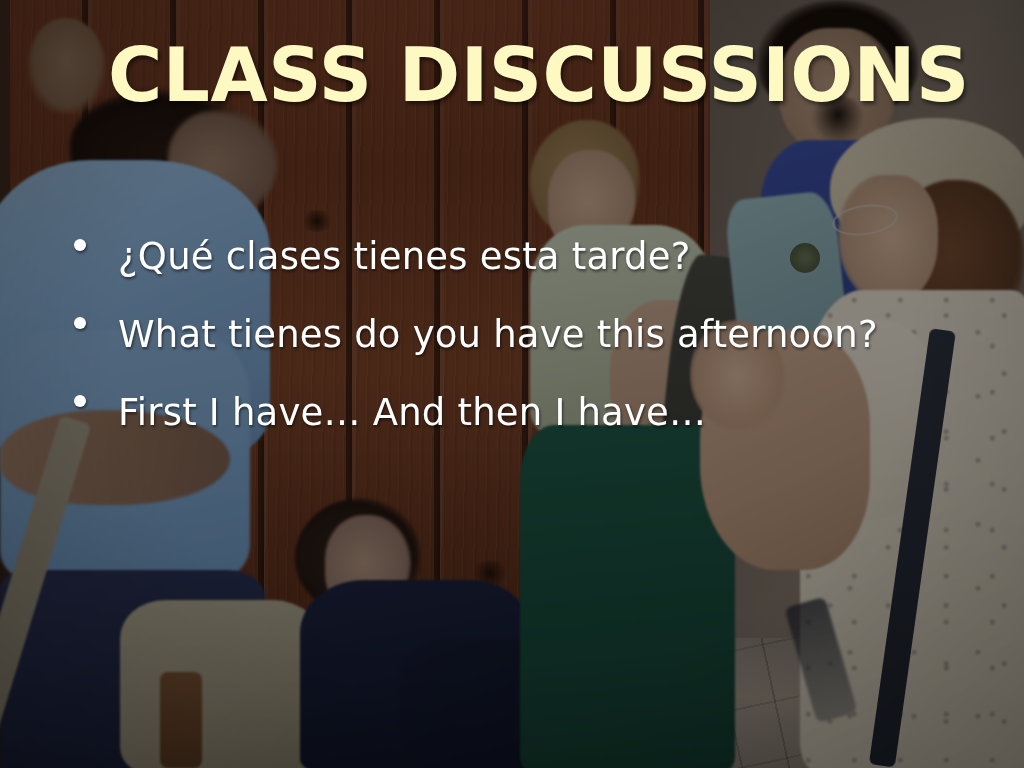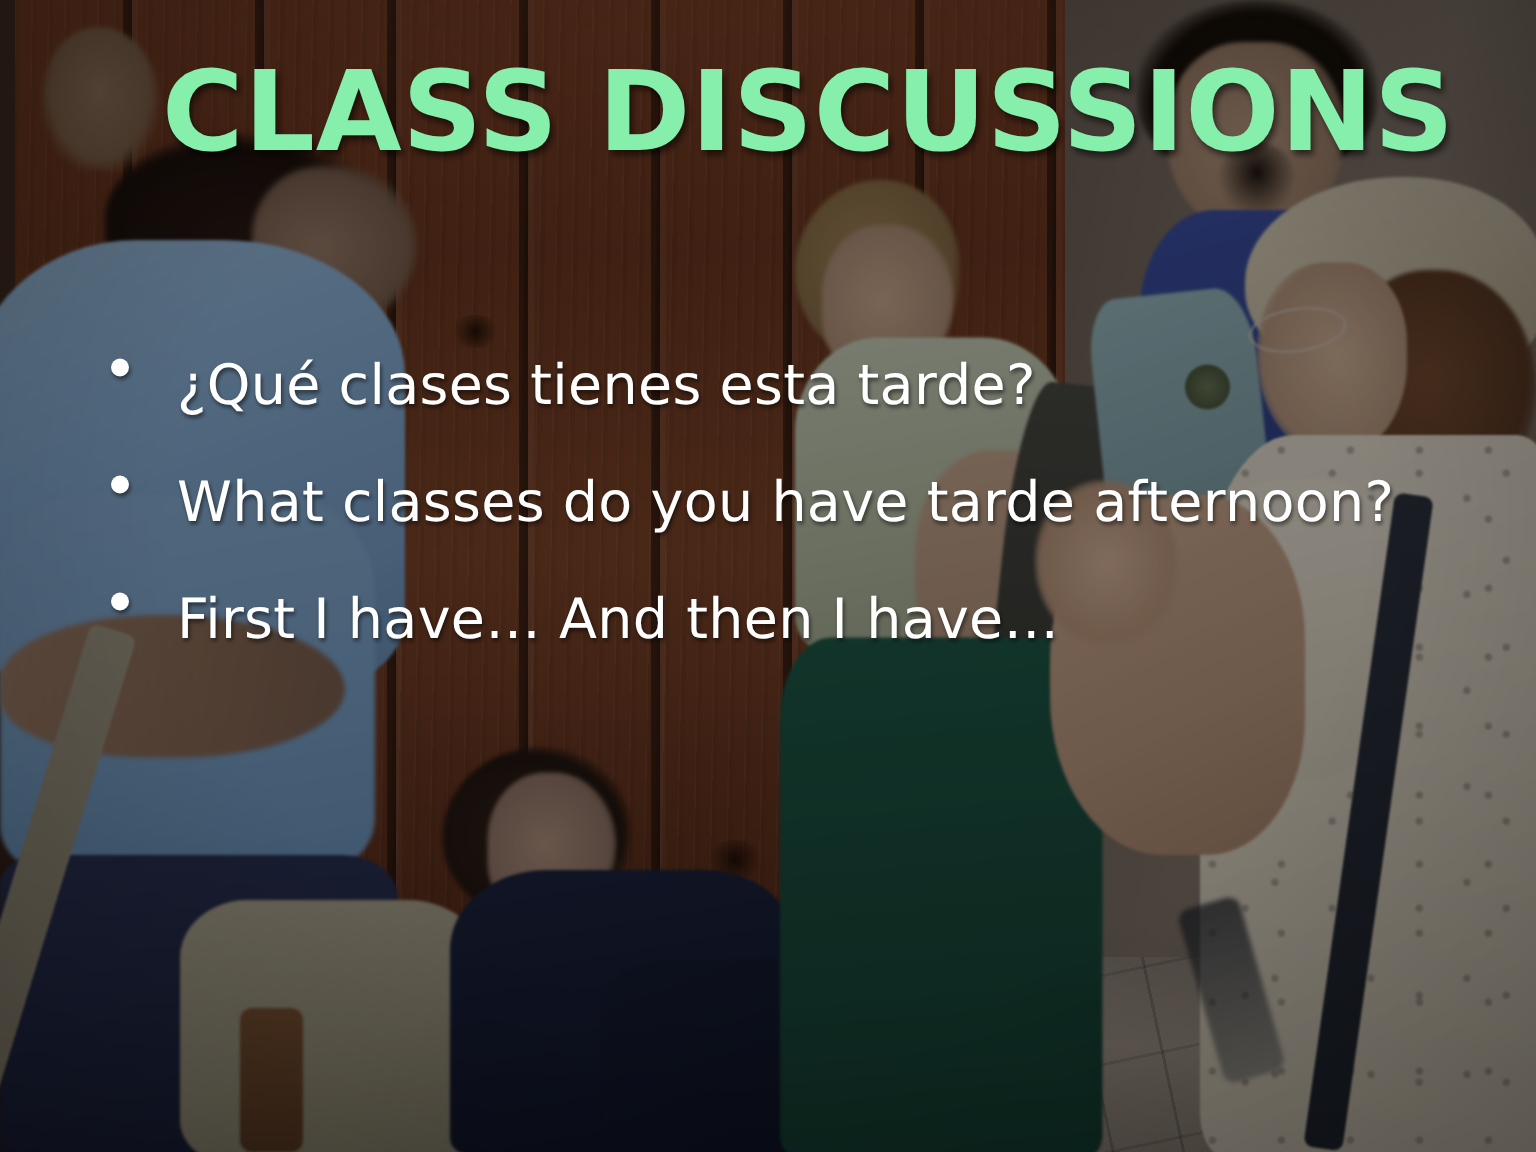--- a/index.html
+++ b/index.html
@@ -351,21 +351,21 @@
   .slide-title {
     position: absolute;
     left: 108px;
     top: 38px;
     margin: 0;
     font-family: "DejaVu Sans", sans-serif;
     font-weight: 700;
     font-size: 74px;
     line-height: 1.0;
     letter-spacing: 0.5px;
-    color: #86efac;
+    color: #fef9c3;
     text-shadow: 2px 3px 4px rgba(0,0,0,.55);
     white-space: nowrap;
   }
 
   .bullets {
     position: absolute;
     left: 70px;
     top: 206px;
     width: 940px;
     margin: 0;
@@ -469,21 +469,21 @@
 
     <h1 class="slide-title">CLASS DISCUSSIONS</h1>
 
     <ul class="bullets">
       <li class="bullet-row">
         <span class="bullet-dot"></span>
         <span class="bullet-text">¿Qué clases tienes esta tarde?</span>
       </li>
       <li class="bullet-row">
         <span class="bullet-dot"></span>
-        <span class="bullet-text">What classes do you have tarde afternoon?</span>
+        <span class="bullet-text">What tienes do you have this afternoon?</span>
       </li>
       <li class="bullet-row">
         <span class="bullet-dot"></span>
         <span class="bullet-text">First I have… And then I have…</span>
       </li>
     </ul>
 
   </div>
 </div>
 

